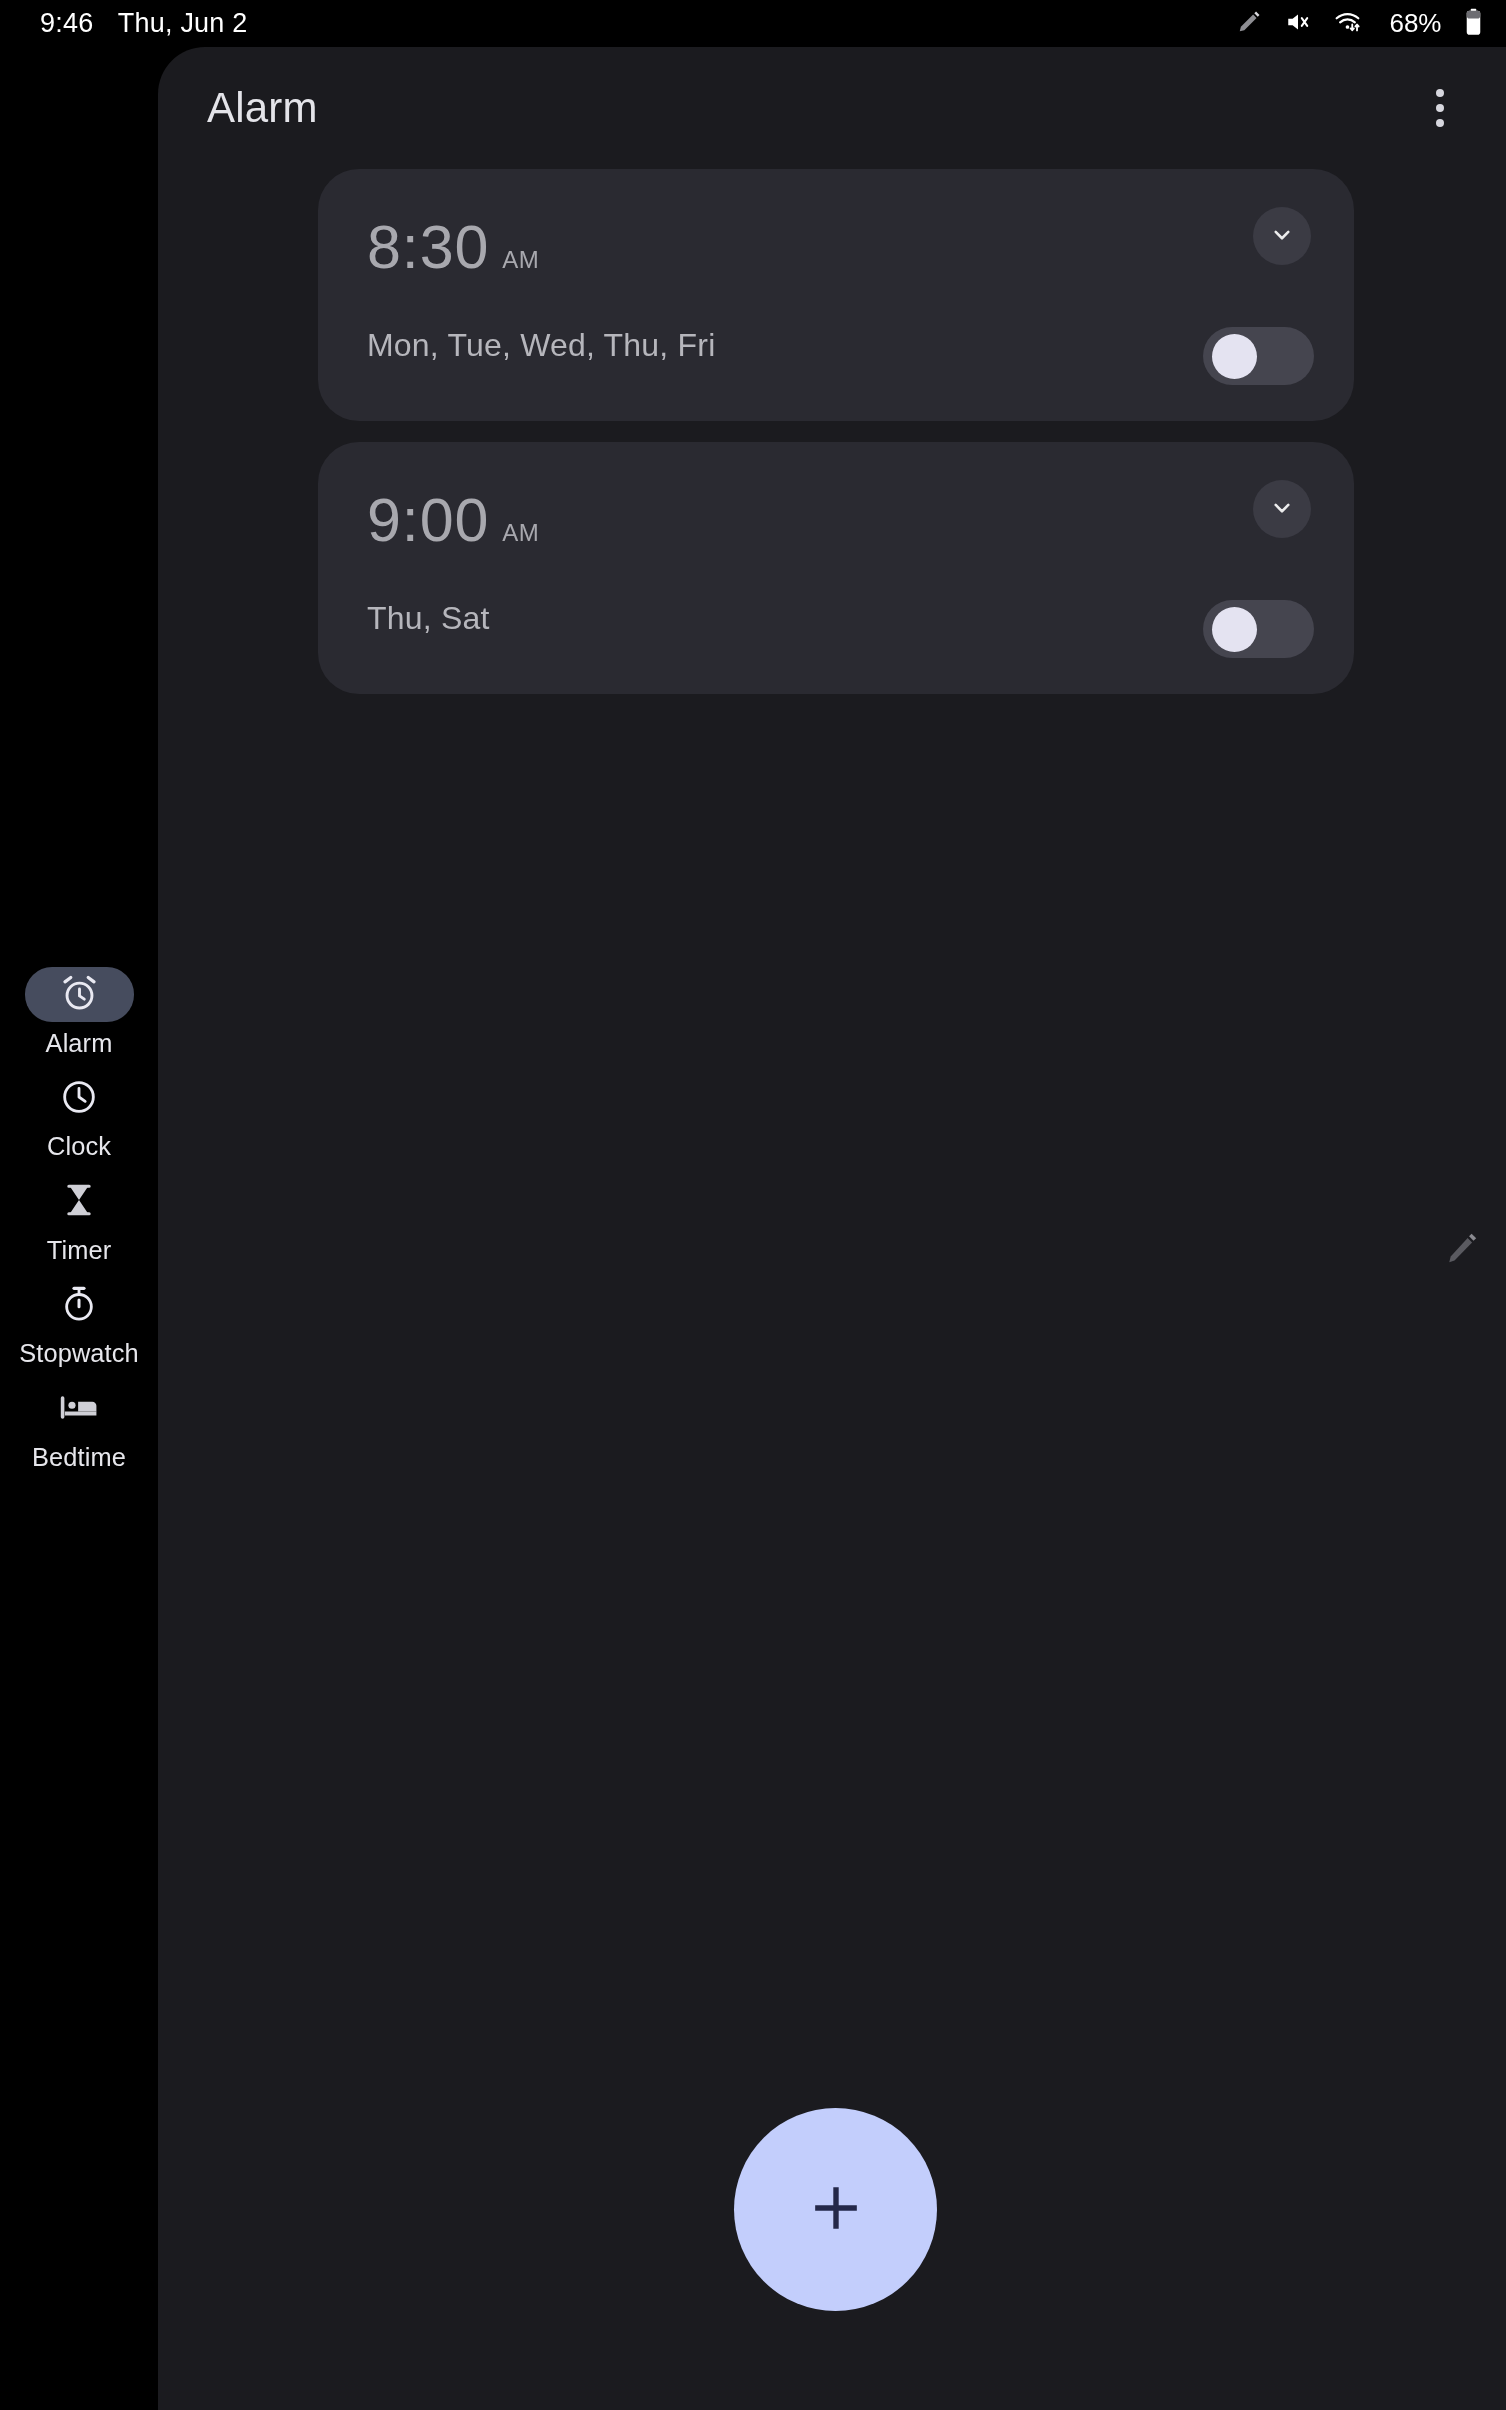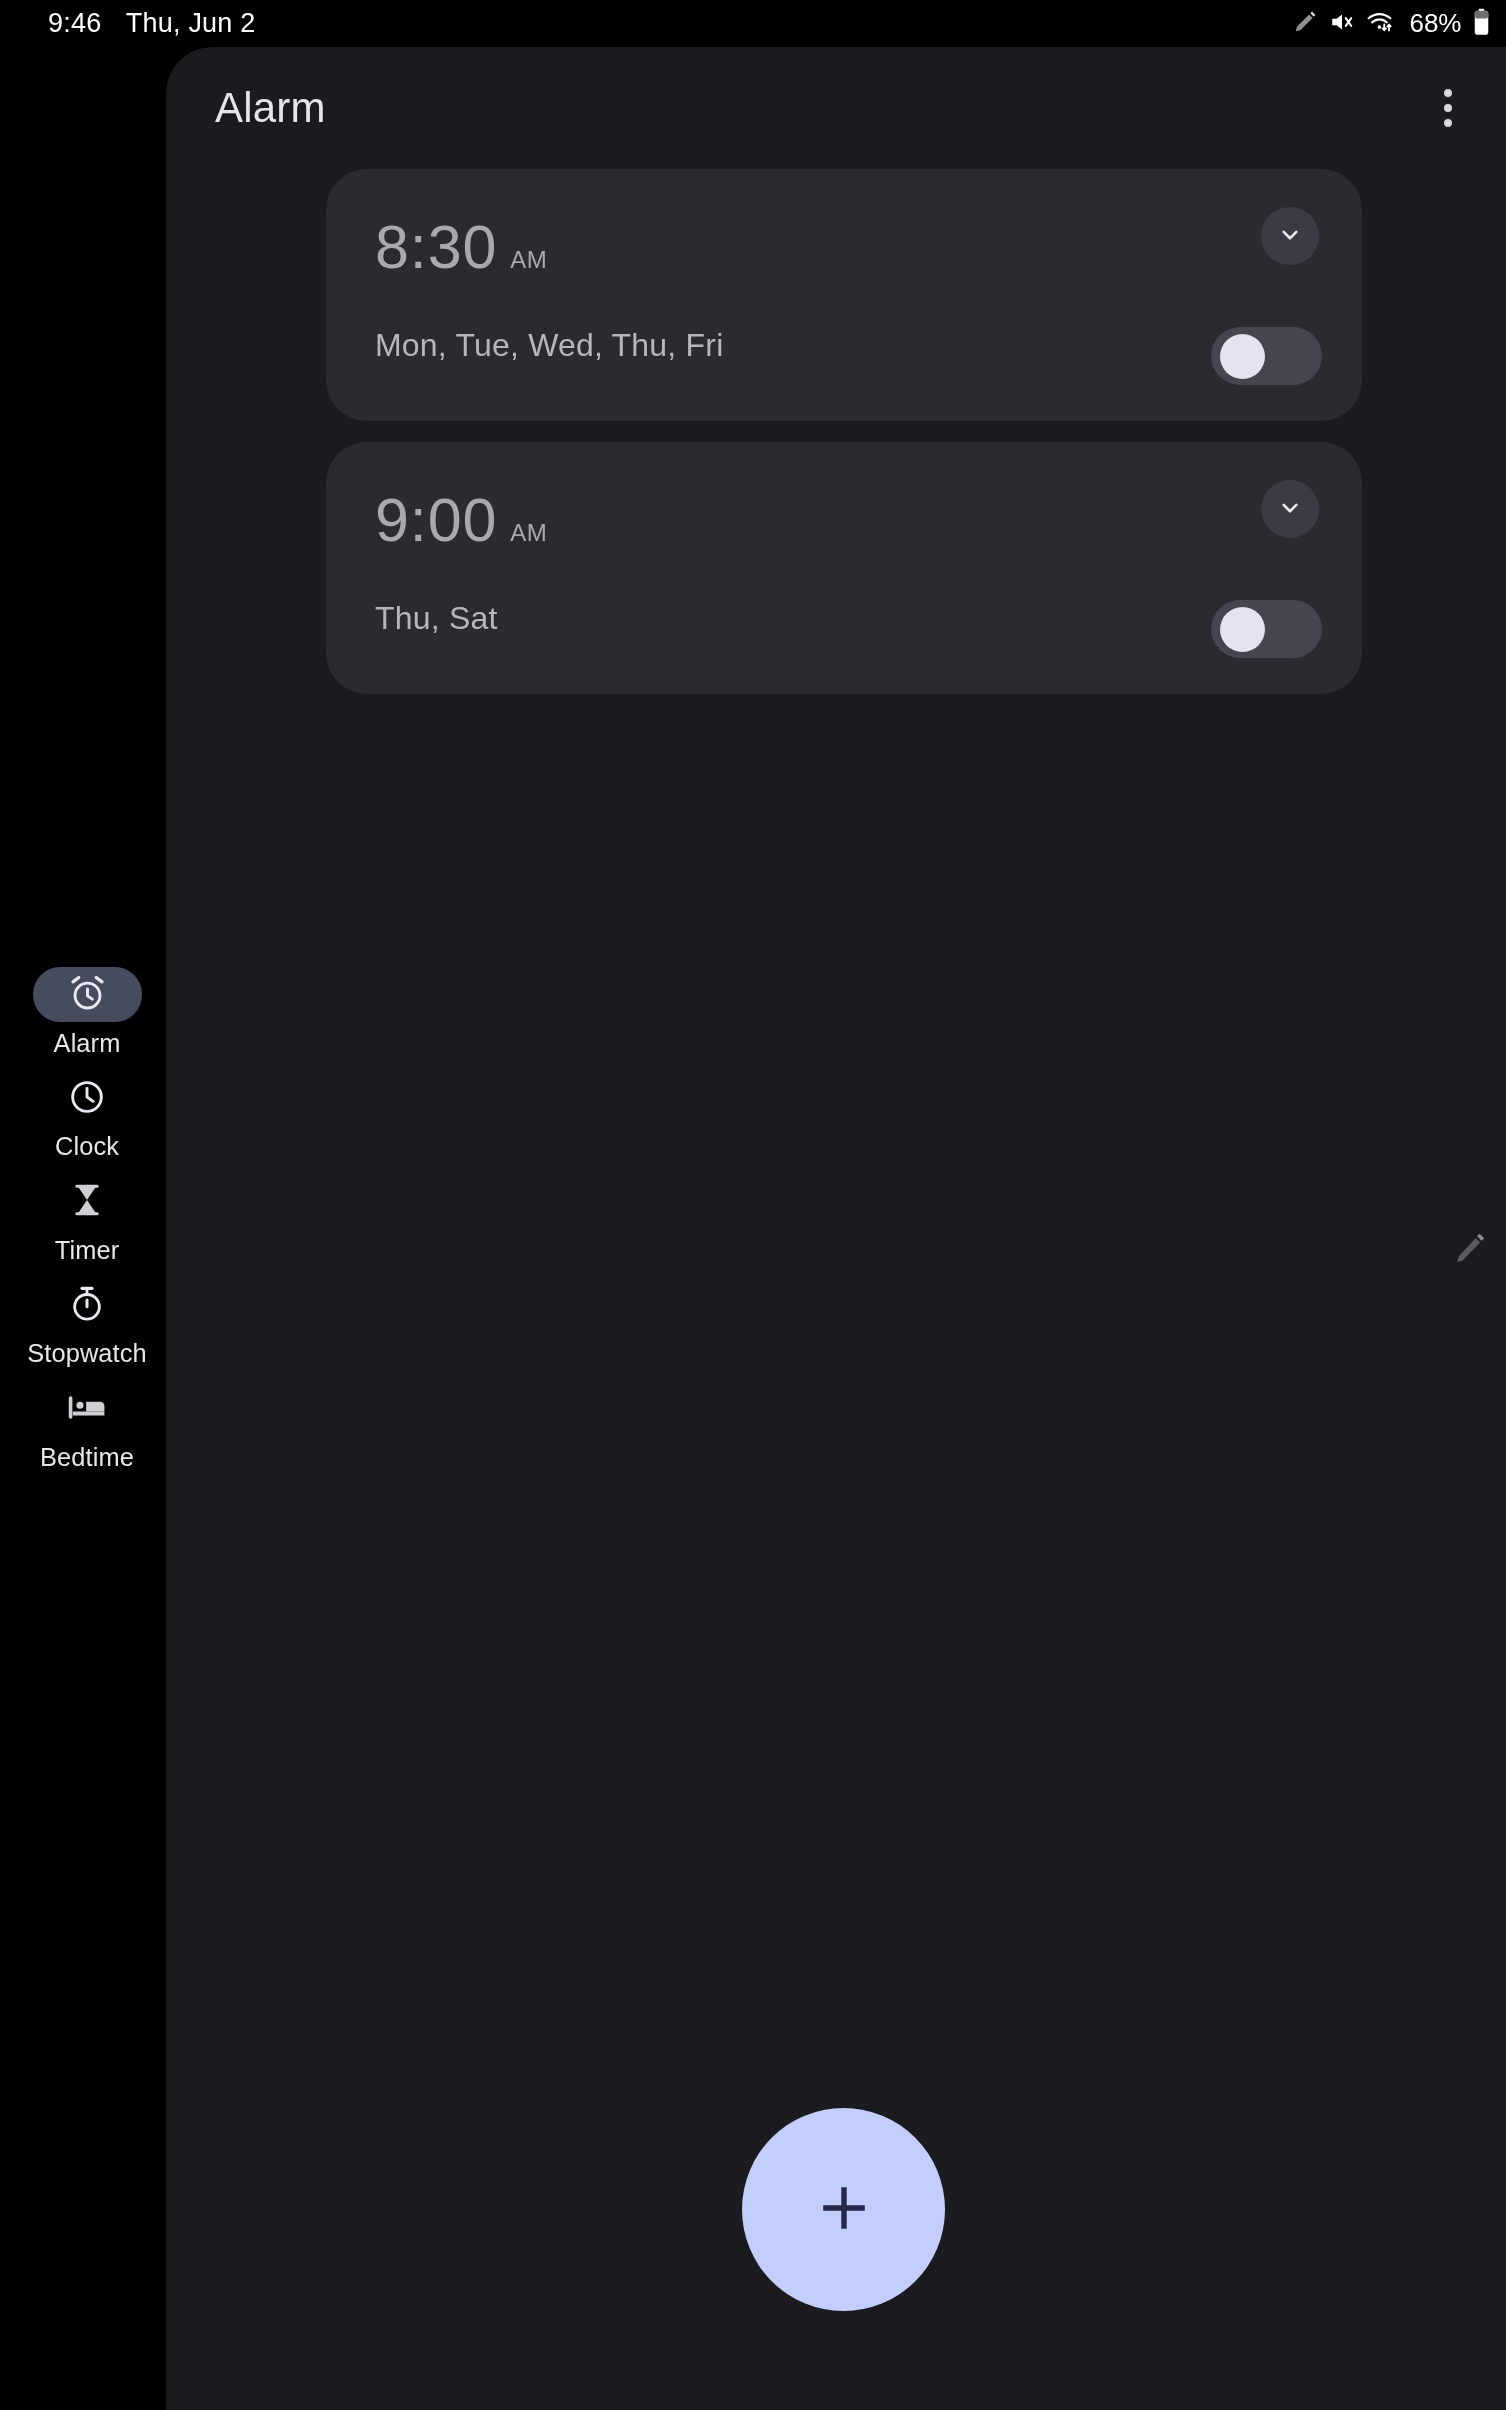--- a/index.html
+++ b/index.html
@@ -10,21 +10,20 @@
     background: #000000;
     font-family: "Liberation Sans", sans-serif;
     overflow: hidden;
   }
 
   #root {
     position: relative;
     width: 1489px;
     height: 2411px;
     background: #000000;
-    margin-left: 8px;
   }
 
   
   .status-bar {
     position: absolute;
     top: 0; left: 0;
     width: 1507px;
     height: 47px;
     background: #000000;
     display: flex;
@@ -45,21 +44,21 @@
   .status-date {
     color: #ffffff;
     font-size: 27px;
     letter-spacing: 0.2px;
   }
   .status-right {
     margin-left: auto;
     margin-right: 24.5px;
     display: flex;
     align-items: center;
-    gap: 10px;
+    gap: 22px;
   }
   .status-battery-text {
     color: #ffffff;
     font-size: 26px;
     letter-spacing: 0px;
     margin-left: 3.8px;
   }
   .sb-icon { display: block; }
 
   

